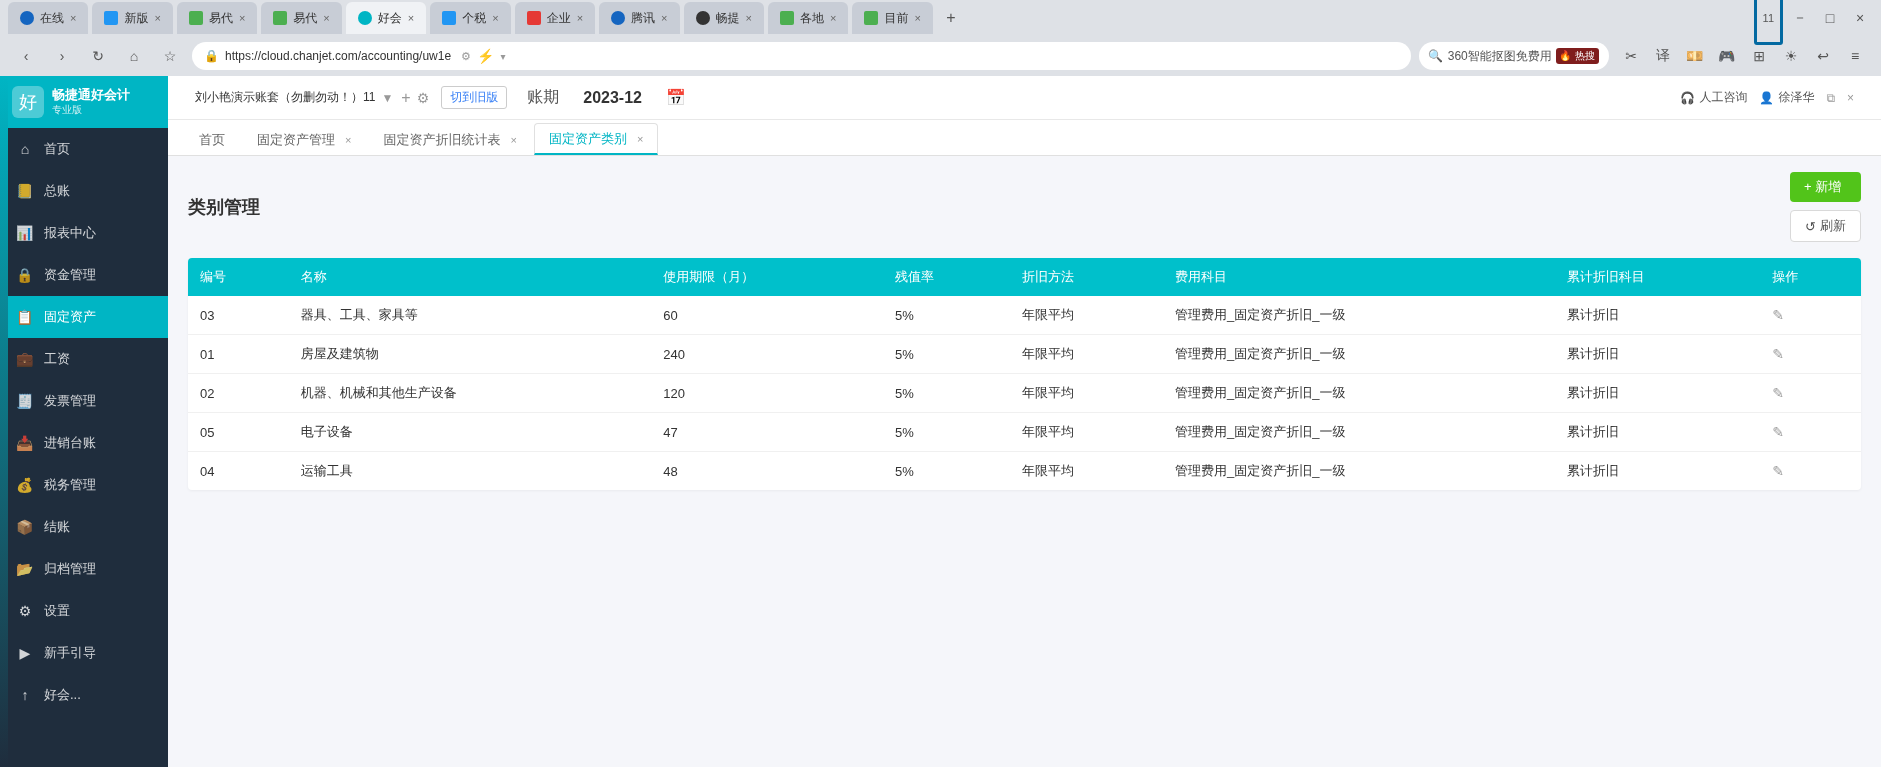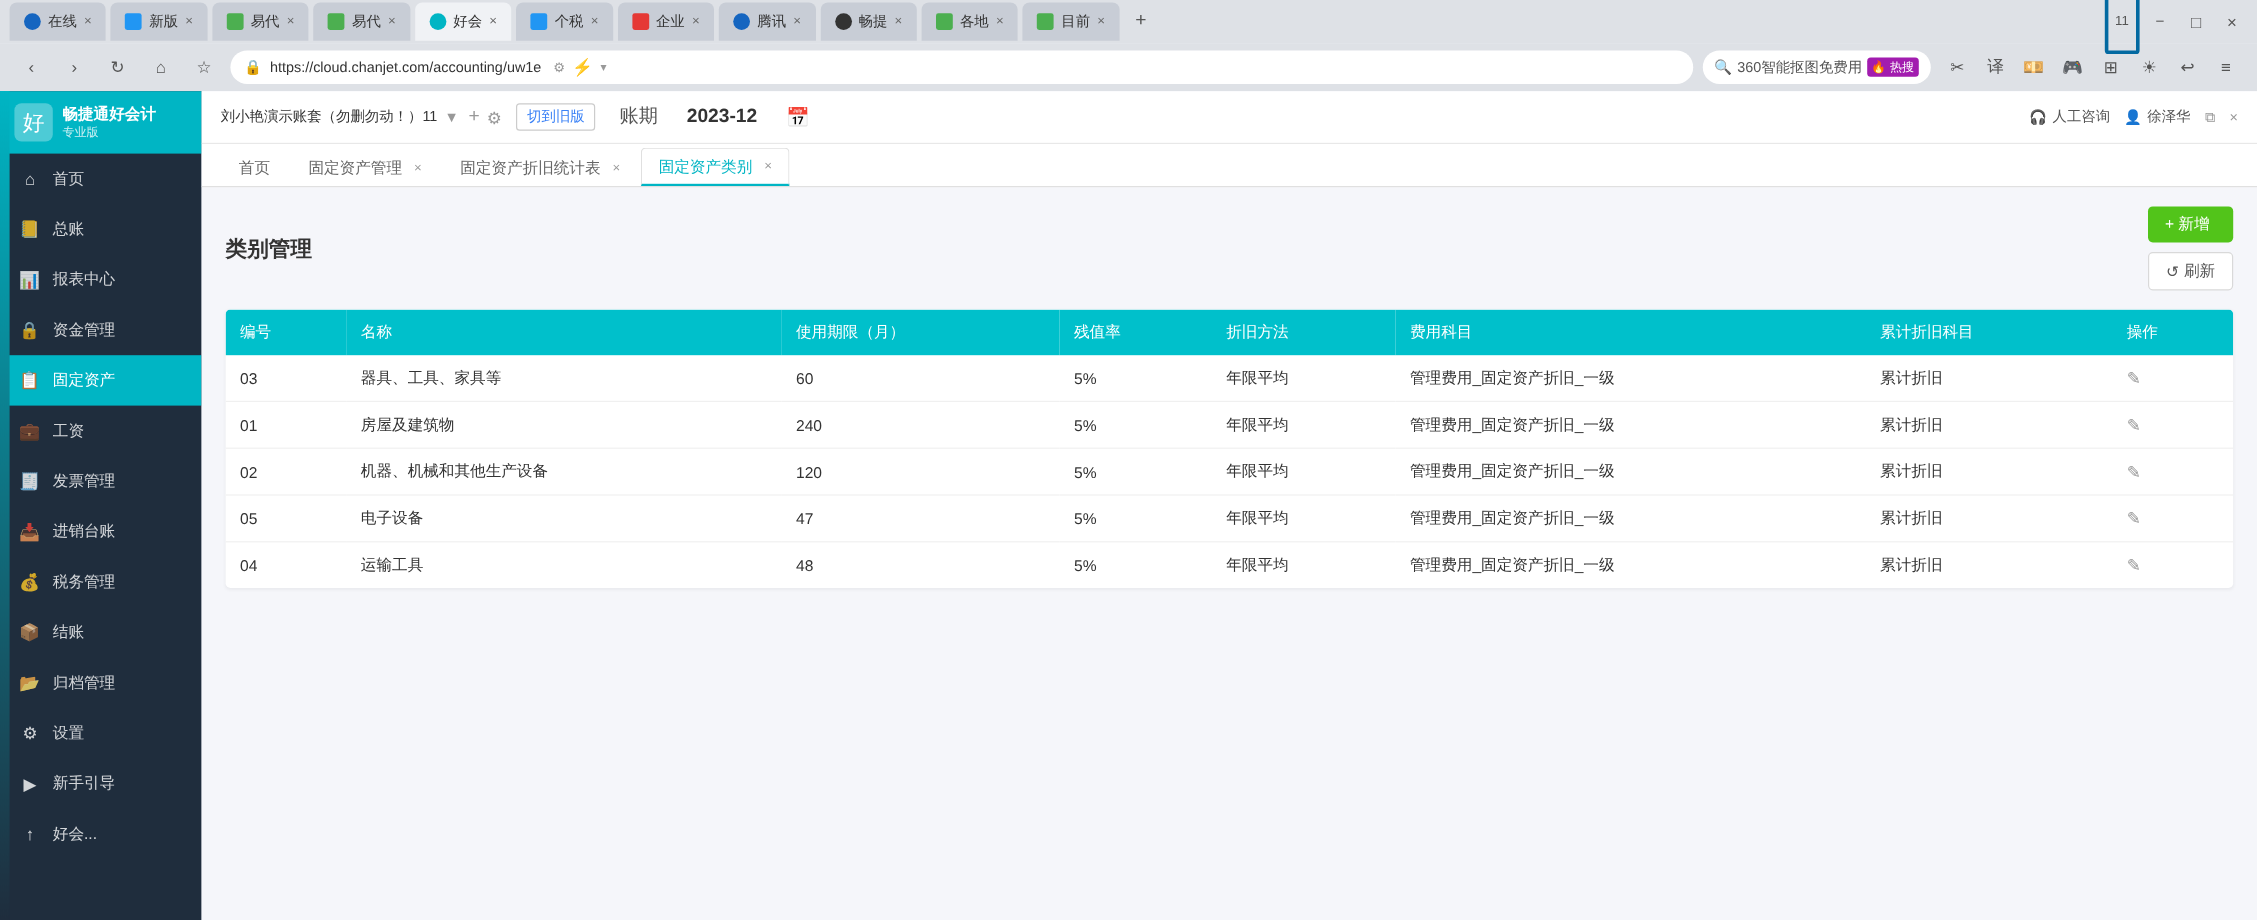--- a/index.html
+++ b/index.html
@@ -12,21 +12,21 @@
     .browser-tab.inactive { background: #c8cdd6; }
     .tab-close { color: #666; cursor: pointer; font-size: 11px; }
     .new-tab-btn { width: 28px; height: 28px; display: flex; align-items: center; justify-content: center; border-radius: 50%; cursor: pointer; color: #555; font-size: 16px; }
 
     
     .address-bar-row { background: #dee1e6; height: 40px; display: flex; align-items: center; padding: 0 12px; gap: 8px; }
     .nav-btn { width: 28px; height: 28px; display: flex; align-items: center; justify-content: center; border-radius: 50%; cursor: pointer; color: #555; font-size: 14px; }
     .address-input { flex: 1; height: 28px; background: #fff; border-radius: 16px; border: none; display: flex; align-items: center; padding: 0 12px; font-size: 12px; color: #333; gap: 6px; }
     .address-url { color: #333; font-size: 12px; }
     .search-bar { background: #fff; border-radius: 16px; height: 28px; display: flex; align-items: center; padding: 0 10px; font-size: 12px; color: #555; gap: 4px; min-width: 160px; }
-    .hot-tag { background: #a21caf; color: #fff; font-size: 10px; padding: 1px 4px; border-radius: 3px; }
+    .hot-tag { background: #7f1d1d; color: #fff; font-size: 10px; padding: 1px 4px; border-radius: 3px; }
     .toolbar-icons { display: flex; gap: 4px; }
     .toolbar-icon { width: 28px; height: 28px; display: flex; align-items: center; justify-content: center; cursor: pointer; color: #555; font-size: 14px; }
 
     
     .app-container { display: flex; height: calc(767px - 76px); }
 
     
     .sidebar { width: 168px; background: #1f2d3d; color: #fff; display: flex; flex-direction: column; flex-shrink: 0; }
     .sidebar-logo { background: #00b5c4; padding: 10px 12px; display: flex; align-items: center; gap: 8px; }
     .logo-text { font-size: 13px; font-weight: bold; color: #fff; line-height: 1.3; }
@@ -34,21 +34,21 @@
     .sidebar-nav { flex: 1; overflow-y: auto; }
     .sidebar-item { display: flex; align-items: center; gap: 10px; padding: 12px 16px; cursor: pointer; color: rgba(255,255,255,0.8); transition: background 0.2s; }
     .sidebar-item.active { background: #00b5c4; color: #fff; }
     .sidebar-item-label { font-size: 13px; }
     .sidebar-icon { width: 18px; height: 18px; display: flex; align-items: center; justify-content: center; font-size: 14px; }
 
     
     .main-content { flex: 1; display: flex; flex-direction: column; background: #f5f6fa; overflow: hidden; }
 
     
-    .top-bar { background: #fff; height: 44px; display: flex; align-items: center; padding: 0 16px; gap: 12px; border-bottom: 1px solid #e8e8e8; flex-shrink: 0; }
+    .top-bar { background: #fff; height: 44px; display: flex; align-items: center; padding: 0 27px; gap: 12px; border-bottom: 1px solid #e8e8e8; flex-shrink: 0; }
     .user-info { display: flex; align-items: center; gap: 6px; font-size: 12px; color: #555; }
     .period-info { display: flex; align-items: center; gap: 24px; font-size: 16px; color: #555; margin-left: 8px; }
     .switch-btn { border: 1px solid #ccc; padding: 2px 8px; border-radius: 3px; font-size: 12px; cursor: pointer; color: #3b82f6; }
     .top-right { margin-left: auto; display: flex; align-items: center; gap: 12px; font-size: 12px; color: #555; }
 
     
     .page-tabs { background: #fff; height: 36px; display: flex; align-items: flex-end; padding: 0 16px; border-bottom: 1px solid #e0e0e0; flex-shrink: 0; gap: 2px; }
     .page-tab { height: 32px; padding: 0 14px; display: flex; align-items: center; gap: 6px; font-size: 13px; cursor: pointer; color: #666; border-radius: 4px 4px 0 0; border: 1px solid transparent; border-bottom: none; }
     .page-tab.active { background: #fff; border-color: #e0e0e0; color: #00b5c4; border-bottom: 2px solid #00b5c4; }
     .tab-x { color: #999; font-size: 11px; margin-left: 4px; }

